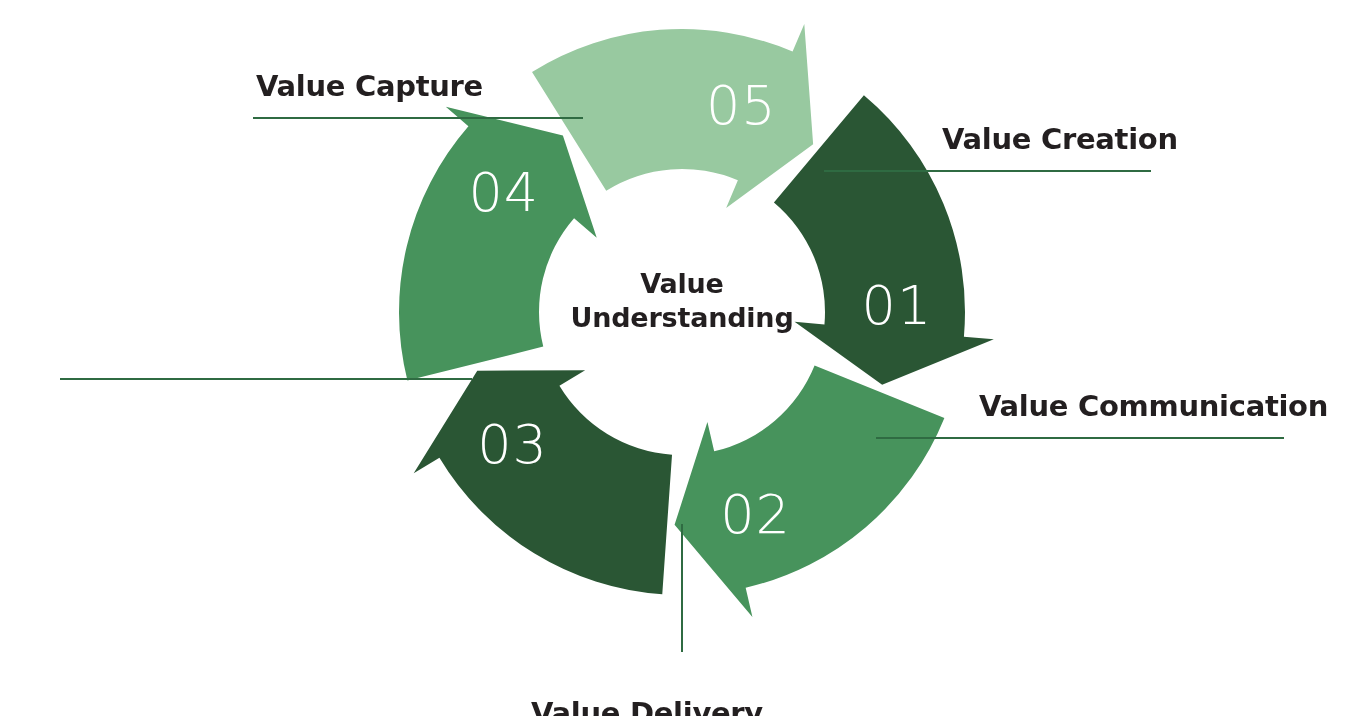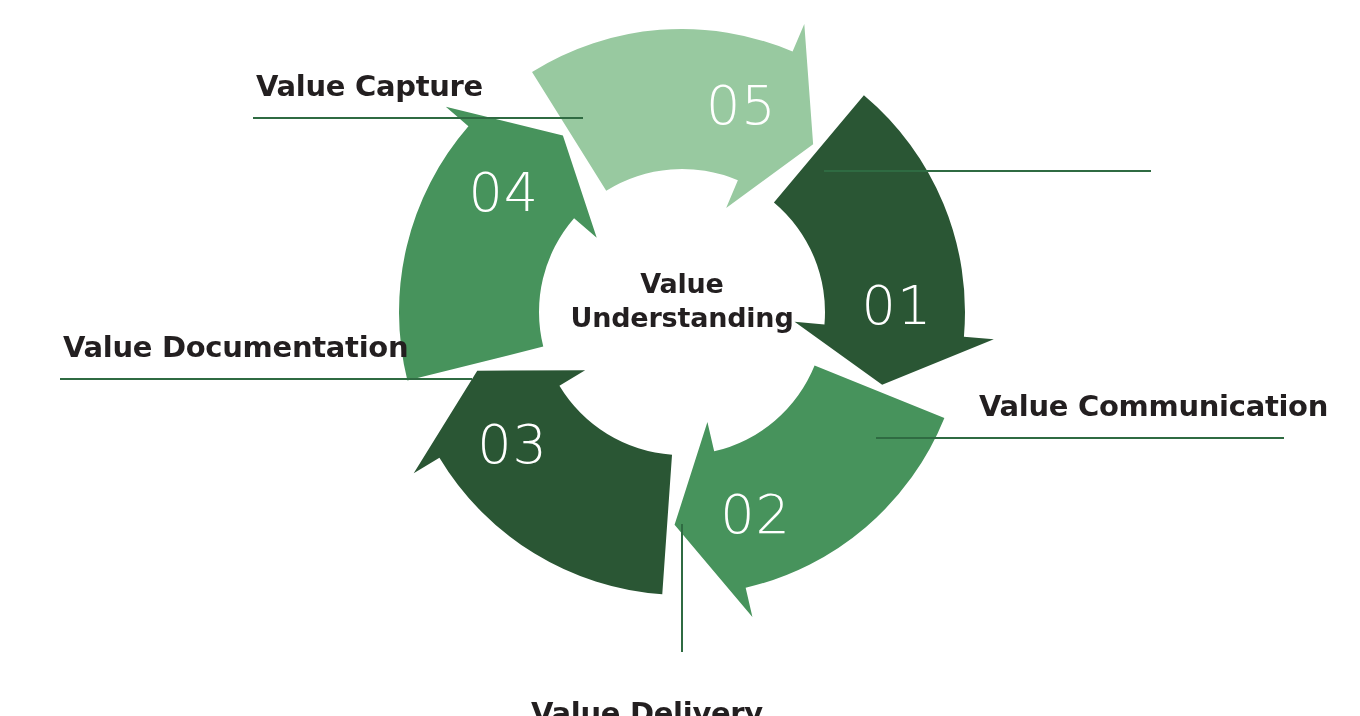--- a/index.html
+++ b/index.html
@@ -83,24 +83,24 @@
         <text class="seg-number" x="503.8" y="210.8" text-anchor="middle">04</text>
         <text class="seg-number" x="741.3" y="124.3" text-anchor="middle">05</text>
       </g>
     <text class="center-line" x="682" y="293" text-anchor="middle">Value</text>
     <text class="center-line" x="682" y="327" text-anchor="middle">Understanding</text>
   </svg>
 
   <div class="callout-label" style="left:256px; top:72px;">Value Capture</div>
   <div class="leader" style="left:253px; top:117px; width:330px;"></div>
 
+  <div class="callout-label" style="left:942px; top:125px;">Value Creation</div>
   <div class="leader" style="left:824px; top:170px; width:327px;"></div>
 
   <div class="callout-label" style="left:979px; top:392px;">Value Communication</div>
   <div class="leader" style="left:876px; top:437px; width:408px;"></div>
 
-  <div class="callout-label" style="left:63px; top:333px;">Value Documentation</div>
   <div class="leader" style="left:60px; top:378px; width:412px;"></div>
 
   <div class="callout-label" style="left:531px; top:655px;margin-top:44px;">Value Delivery</div>
   <div class="leader" style="left:681px; top:524px; width:0; height:128px; border-top:none; border-left:2px solid #2f6b42;"></div>
 
 </div>
 
 </body></html>

